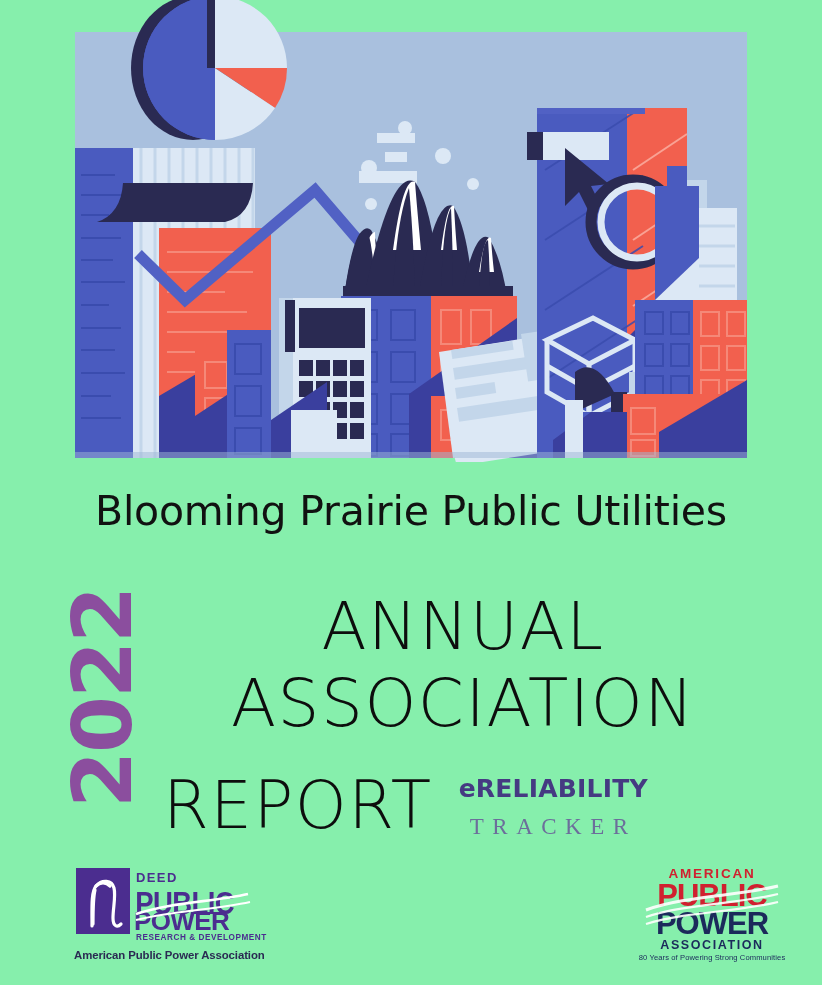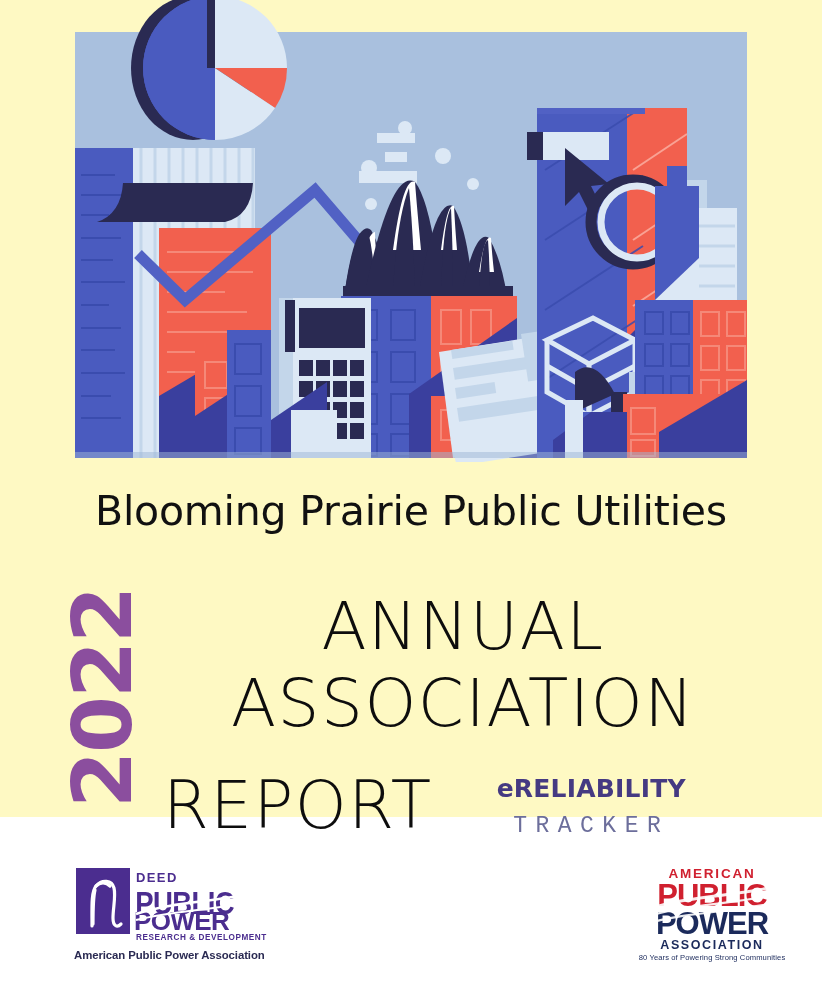--- a/index.html
+++ b/index.html
@@ -11,22 +11,22 @@
     width: 822px;
     height: 985px;
     font-family: "Liberation Sans", sans-serif;
     overflow: hidden;
     position: relative;
   }
 
   .page {
     position: relative;
     width: 822px;
-    height: 817px;
-    background: #fef9c3;
+    height: 985px;
+    background: #86efac;
   }
 
   
   .cover-illustration {
     position: absolute;
     left: 75px;
     top: 0px;
     width: 672px;
     height: 462px;
   }
@@ -87,39 +87,38 @@
     font-size: 66px;
     line-height: 77px;
     letter-spacing: 1.5px;
     color: #0d0d0d;
     white-space: nowrap;
     text-align: center;
   }
   .title-line-3 {
     display: flex;
     align-items: flex-end;
-    gap: 20px;
+    gap: 26px;
   }
 
   
   .ert-logo {
     padding-bottom: 6px;
     line-height: 1;
-    margin-left: 44px;
   }
   .ert-top {
     font-family: "DejaVu Sans", sans-serif;
     font-size: 25px;
     font-weight: 700;
     color: #453A82;
     letter-spacing: 0.2px;
     white-space: nowrap;
   }
   .ert-bottom {
-    font-family: Liberation Mono, monospace;
+    font-family: Liberation Serif, serif;
     font-size: 23px;
     font-weight: 400;
     color: #6C6E9B;
     letter-spacing: 8.5px;
     margin-top: 7px;
     white-space: nowrap;
   }
 
   
   .logo-deed {

